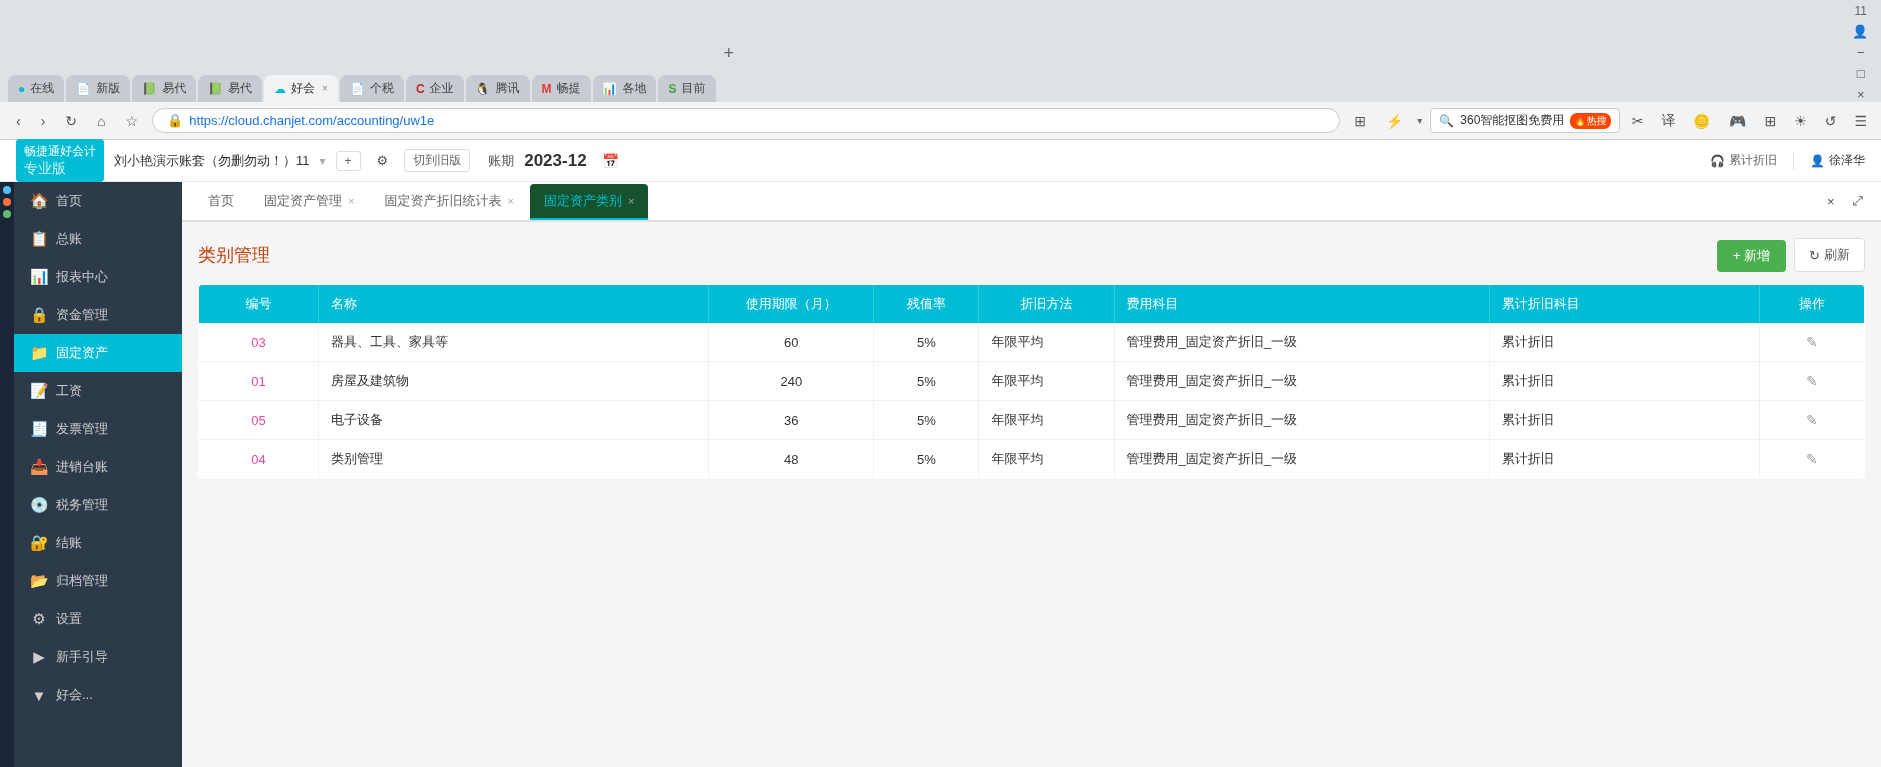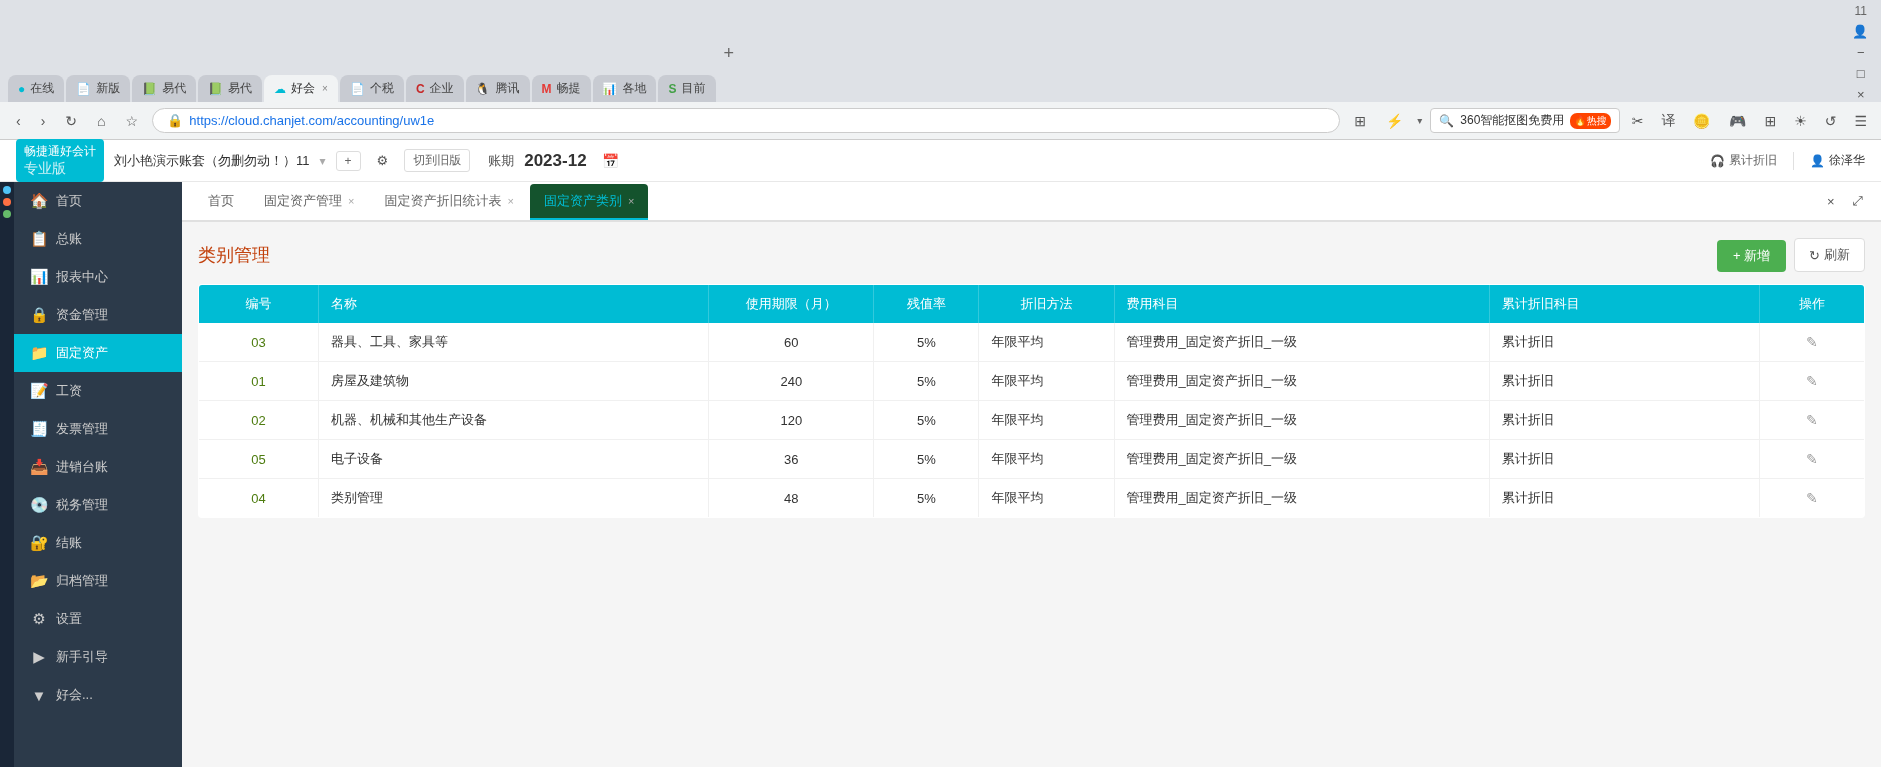--- a/index.html
+++ b/index.html
@@ -61,21 +61,21 @@
     
     .data-table { width: 100%; border-collapse: collapse; background: #fff; border: 1px solid #e0e0e0; border-radius: 4px; overflow: hidden; }
     .data-table thead tr { background: #00bcd4; color: #fff; }
     .data-table thead th { padding: 10px 12px; font-size: 13px; font-weight: normal; text-align: center; border-right: 1px solid rgba(255,255,255,0.2); }
     .data-table thead th:last-child { border-right: none; }
     .data-table tbody tr { border-bottom: 1px solid #f0f0f0; }
     .data-table tbody td { padding: 10px 12px; font-size: 13px; color: #333; text-align: center; border-right: 1px solid #f0f0f0; }
     .data-table tbody td:nth-child(2) { text-align: left; }
     .data-table tbody td:nth-child(5), .data-table tbody td:nth-child(6) { text-align: left; }
     .data-table tbody td:last-child { border-right: none; }
-    .code-link { color: #4d7c0f; cursor: pointer; }
+    .code-link { color: #ec4899; cursor: pointer; }
     .edit-icon { color: #999; cursor: pointer; font-size: 14px; }
     .win-btn { font-size: 13px; color: #555; cursor: pointer; background: none; border: none; }
 
     
     .browser-tabs { background: #dee1e6; display: flex; align-items: flex-end; padding: 4px 8px 0; gap: 2px; overflow: hidden; }
     .b-tab { display: flex; align-items: center; gap: 5px; padding: 5px 10px; border-radius: 8px 8px 0 0; font-size: 12px; cursor: pointer; max-width: 130px; white-space: nowrap; overflow: hidden; text-overflow: ellipsis; background: #c8cbd2; color: #444; }
     .b-tab.b-active { background: #f1f3f4; color: #333; }
     .b-close { font-size: 10px; margin-left: 2px; color: #888; flex-shrink: 0; }
     .b-tab-add { background: none; border: none; font-size: 18px; color: #666; cursor: pointer; padding: 0 6px; align-self: center; }
     .window-right-btns { margin-left: auto; display: flex; align-items: center; gap: 6px; flex-direction: column; }
@@ -333,30 +333,20 @@
       <td><span class="code-link">01</span></td>
       <td>房屋及建筑物</td>
       <td>240</td>
       <td>5%</td>
       <td>年限平均</td>
       <td style="text-align:left;">管理费用_固定资产折旧_一级</td>
       <td style="text-align:left;">累计折旧</td>
       <td><span class="edit-icon">✎</span></td>
     </tr>
               <tr>
-      <td><span class="code-link">02</span></td>
-      <td>机器、机械和其他生产设备</td>
-      <td>120</td>
-      <td>5%</td>
-      <td>年限平均</td>
-      <td style="text-align:left;">管理费用_固定资产折旧_一级</td>
-      <td style="text-align:left;">累计折旧</td>
-      <td><span class="edit-icon">✎</span></td>
-    </tr>
-              <tr>
       <td><span class="code-link">05</span></td>
       <td>电子设备</td>
       <td>36</td>
       <td>5%</td>
       <td>年限平均</td>
       <td style="text-align:left;">管理费用_固定资产折旧_一级</td>
       <td style="text-align:left;">累计折旧</td>
       <td><span class="edit-icon">✎</span></td>
     </tr>
               <tr>

